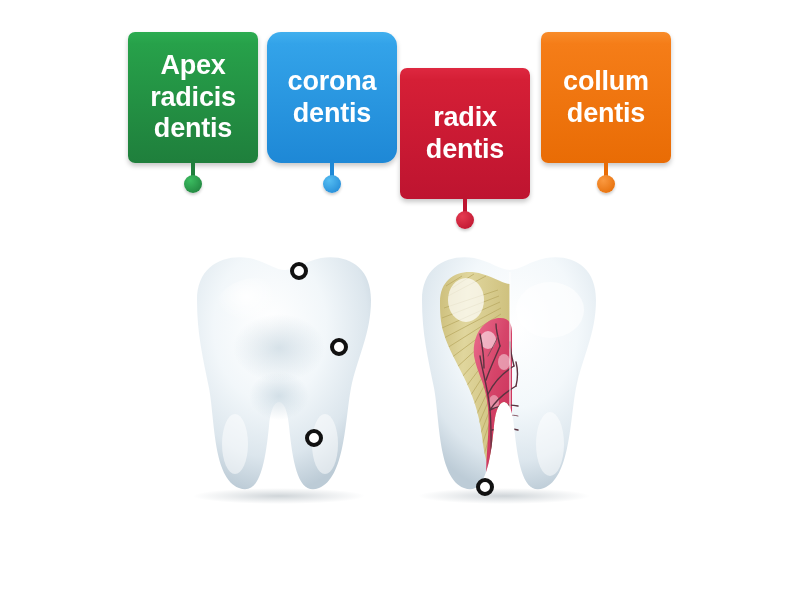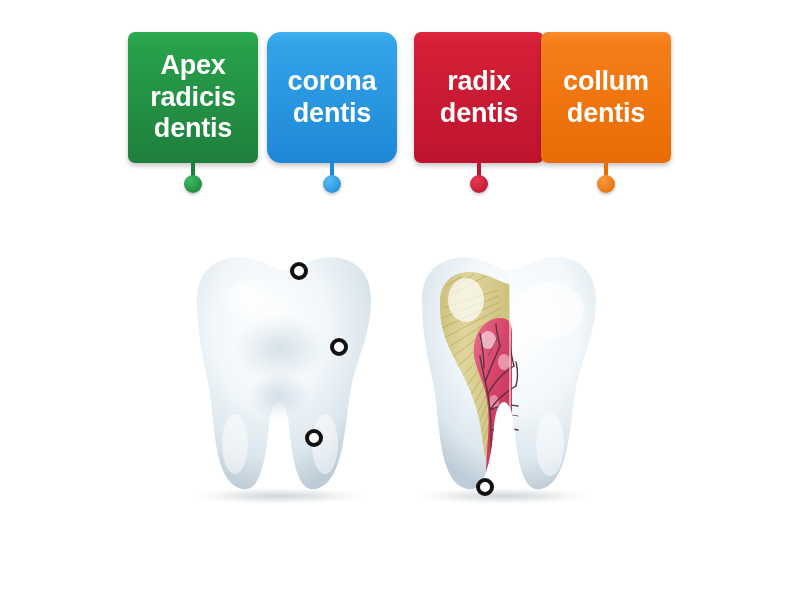--- a/index.html
+++ b/index.html
@@ -143,21 +143,21 @@
       <div class="card c-blue">
         <span>
           <span class="card-label">corona</span>
           <span class="card-label">dentis</span>
         </span>
       </div>
       <div class="stem s-blue"></div>
       <div class="dot d-blue"></div>
     </div>
 
-    <div class="card-wrap" id="wrap-2" style="left: 414px;">
+    <div class="card-wrap" id="wrap-2" style="left: 400px; margin-top: 36px;">
       <div class="card c-red">
         <span>
           <span class="card-label">radix</span>
           <span class="card-label">dentis</span>
         </span>
       </div>
       <div class="stem s-red"></div>
       <div class="dot d-red"></div>
     </div>
 

